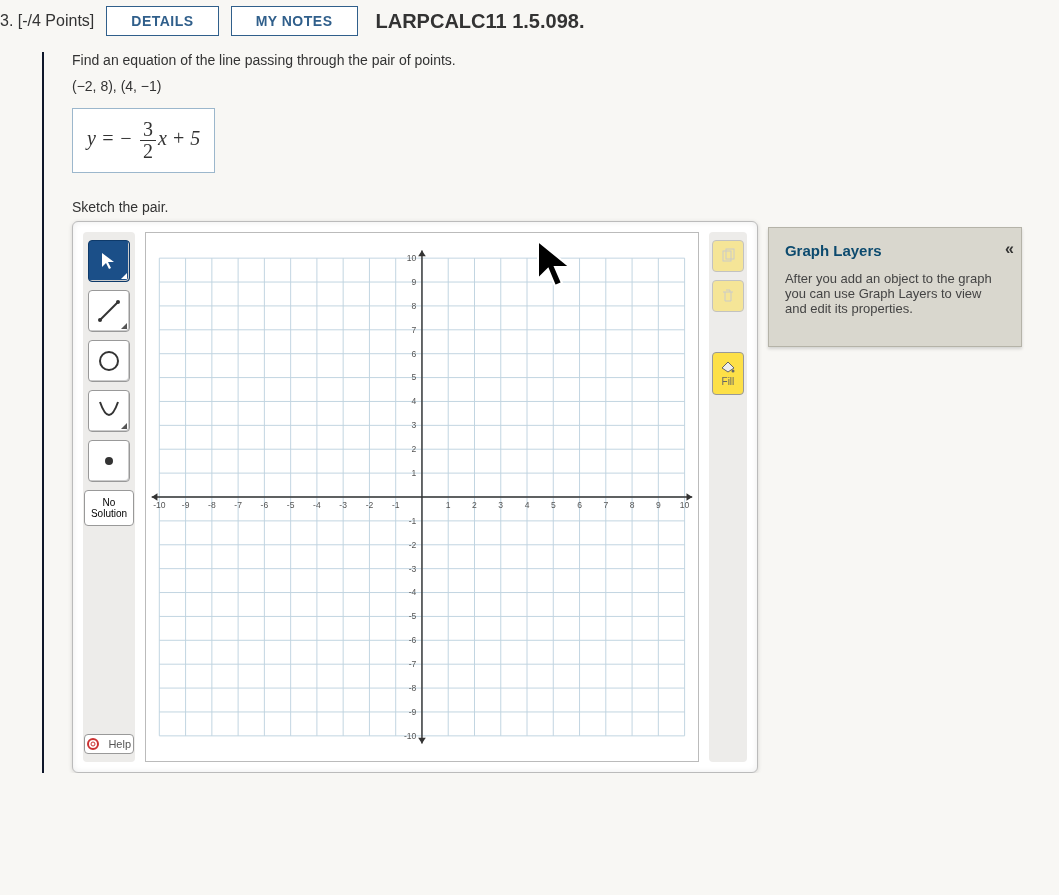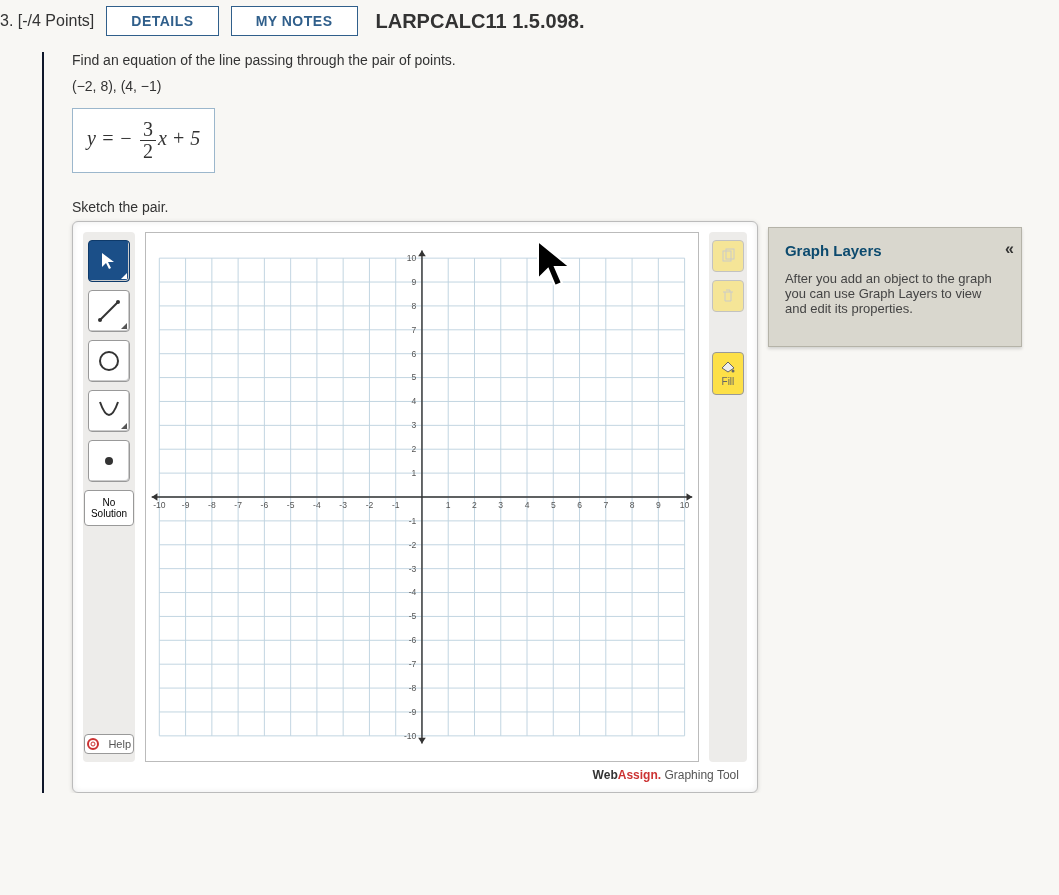--- a/index.html
+++ b/index.html
@@ -378,23 +378,20 @@
           <button class="side-btn">
             <svg width="16" height="14" viewBox="0 0 16 14">
                 <path d="M2 8 L8 2 L14 8 L8 12 Z" stroke="#666" fill="#eee"></path>
                 <circle cx="13" cy="11" r="1.5" fill="#666"></circle>
               </svg>
             <span style="margin-top:2px;">Fill</span>
           </button>
         </div>
       </div>
 
-      <div class="grapher-footer">
-        <span class="wa-web">Web</span><span class="wa-assign">Assign.</span><span> Graphing Tool</span>
-      </div>
     </div>
 
     <div class="graph-layers-panel">
       <span class="collapse-arrows">«</span>
       <h3>Graph Layers</h3>
       <p>After you add an object to the graph you can use Graph Layers to view and edit its properties.</p>
     </div>
   </div>
 
 </div>

